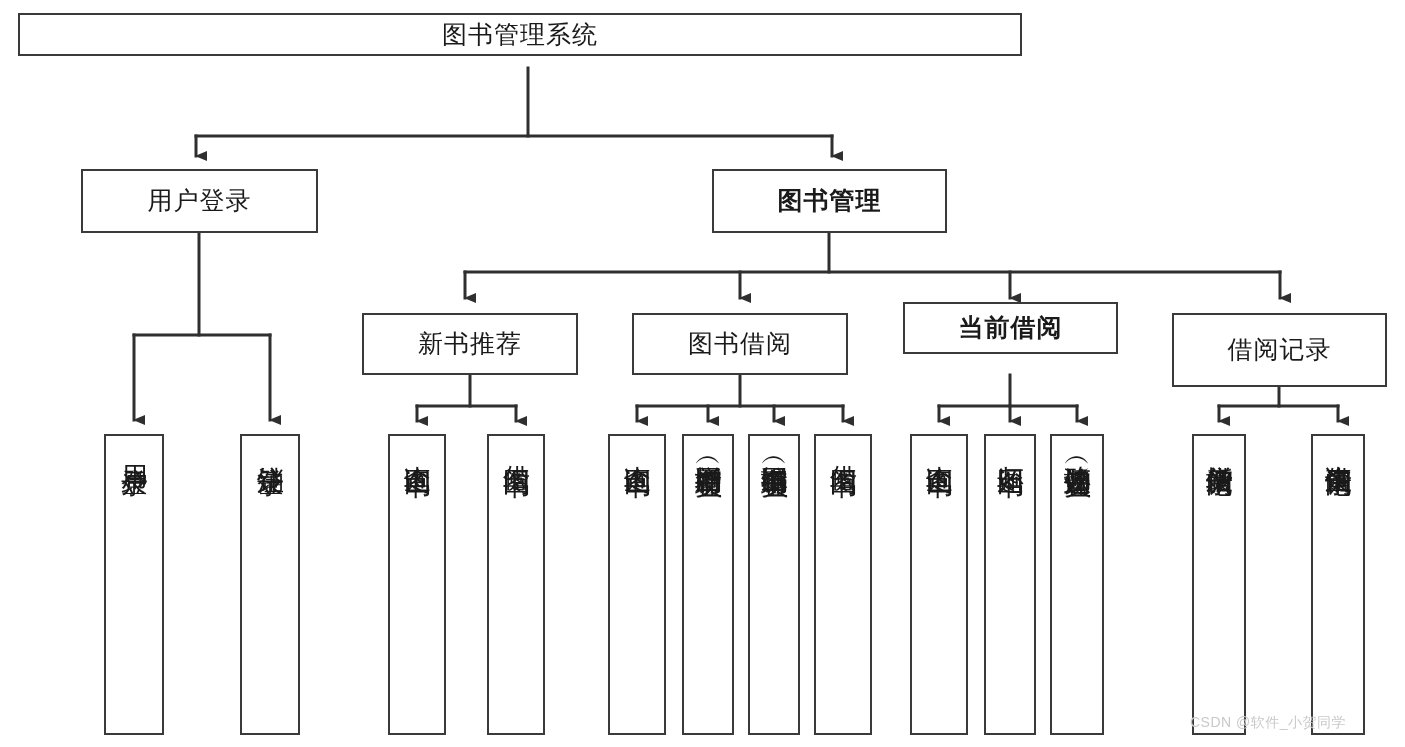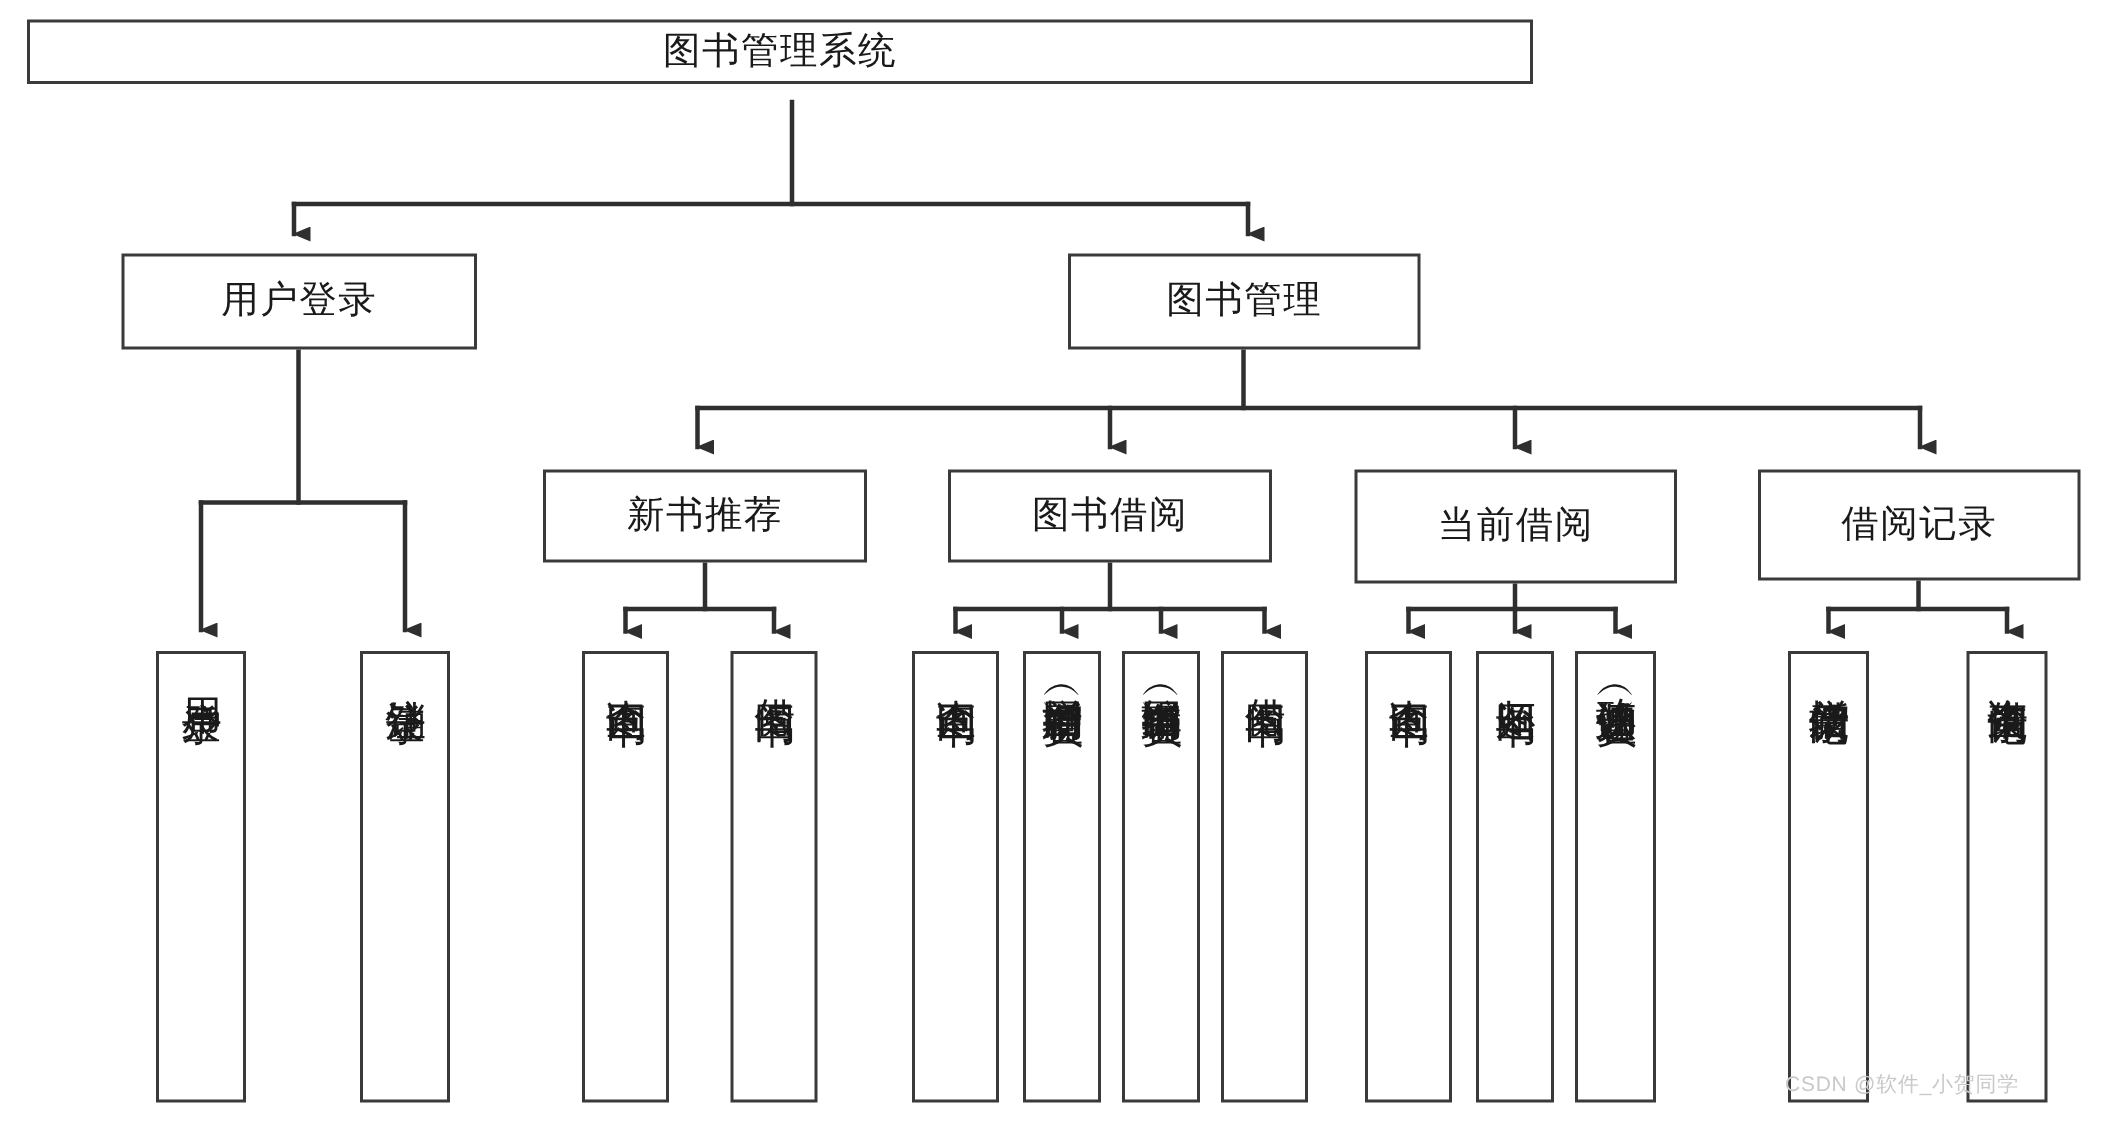--- a/index.html
+++ b/index.html
@@ -108,31 +108,31 @@
     </g>
   </svg>
 
   <div class="node h root" style="left:18px;top:13px;width:1004px;height:43px;">
     <span class="lbl">图书管理系统</span>
   </div>
 
   <div class="node h" style="left:81px;top:169px;width:237px;height:64px;">
     <span class="lbl">用户登录</span>
   </div>
-  <div class="node h" style="left:712px;top:169px;width:235px;height:64px;">
+  <div class="node h" style="left:712px;top:169px;width:235px;height:64px;font-weight:bold;">
     <span class="lbl">图书管理</span>
   </div>
 
   <div class="node h" style="left:362px;top:313px;width:216px;height:62px;">
     <span class="lbl">新书推荐</span>
   </div>
   <div class="node h" style="left:632px;top:313px;width:216px;height:62px;">
     <span class="lbl">图书借阅</span>
   </div>
-  <div class="node h" style="left:903px;top:313px;width:215px;height:76px;">
+  <div class="node h" style="left:903px;top:302px;width:215px;height:52px;font-weight:bold;">
     <span class="lbl">当前借阅</span>
   </div>
   <div class="node h" style="left:1172px;top:313px;width:215px;height:74px;">
     <span class="lbl">借阅记录</span>
   </div>
 
   <div class="node v" style="left:104px;top:434px;width:60px;height:301px;">
     <span class="lbl">用户登录</span>
   </div>
   <div class="node v" style="left:240px;top:434px;width:60px;height:301px;">

